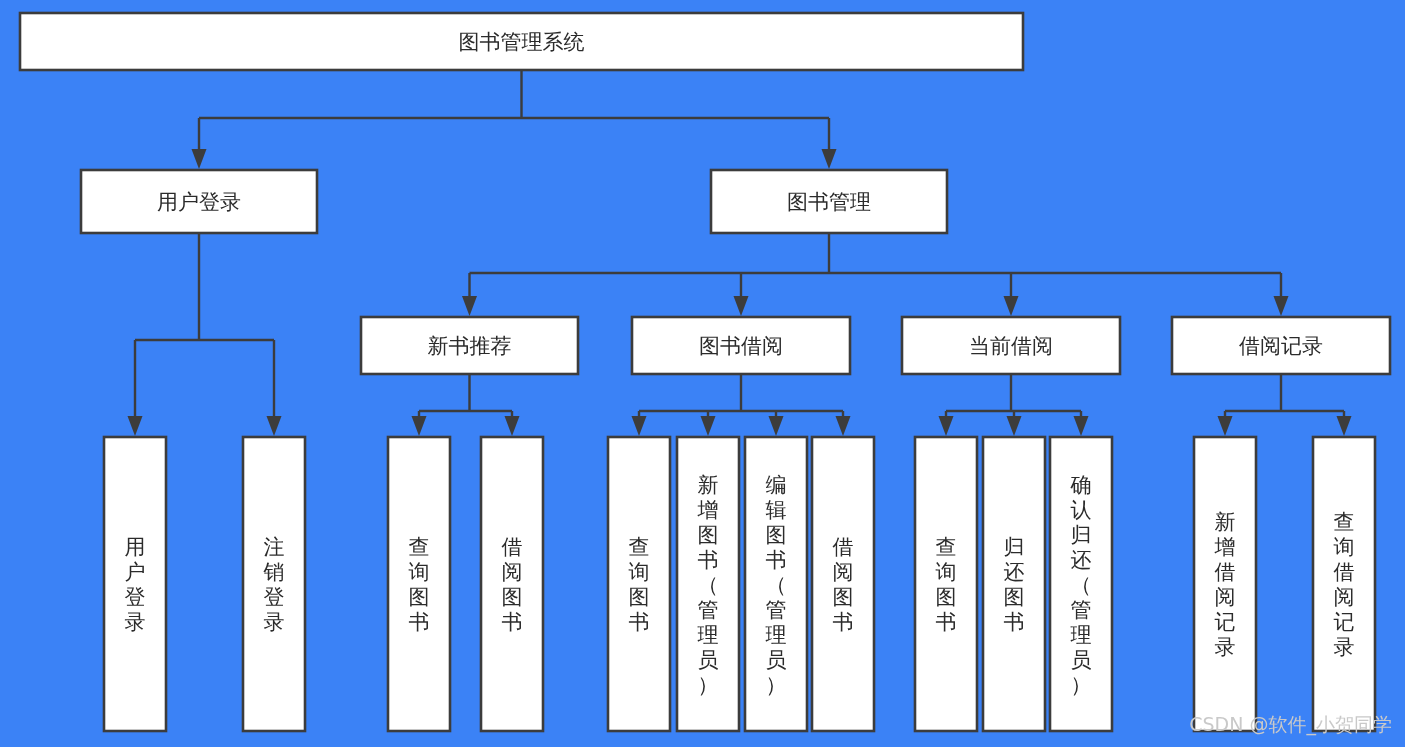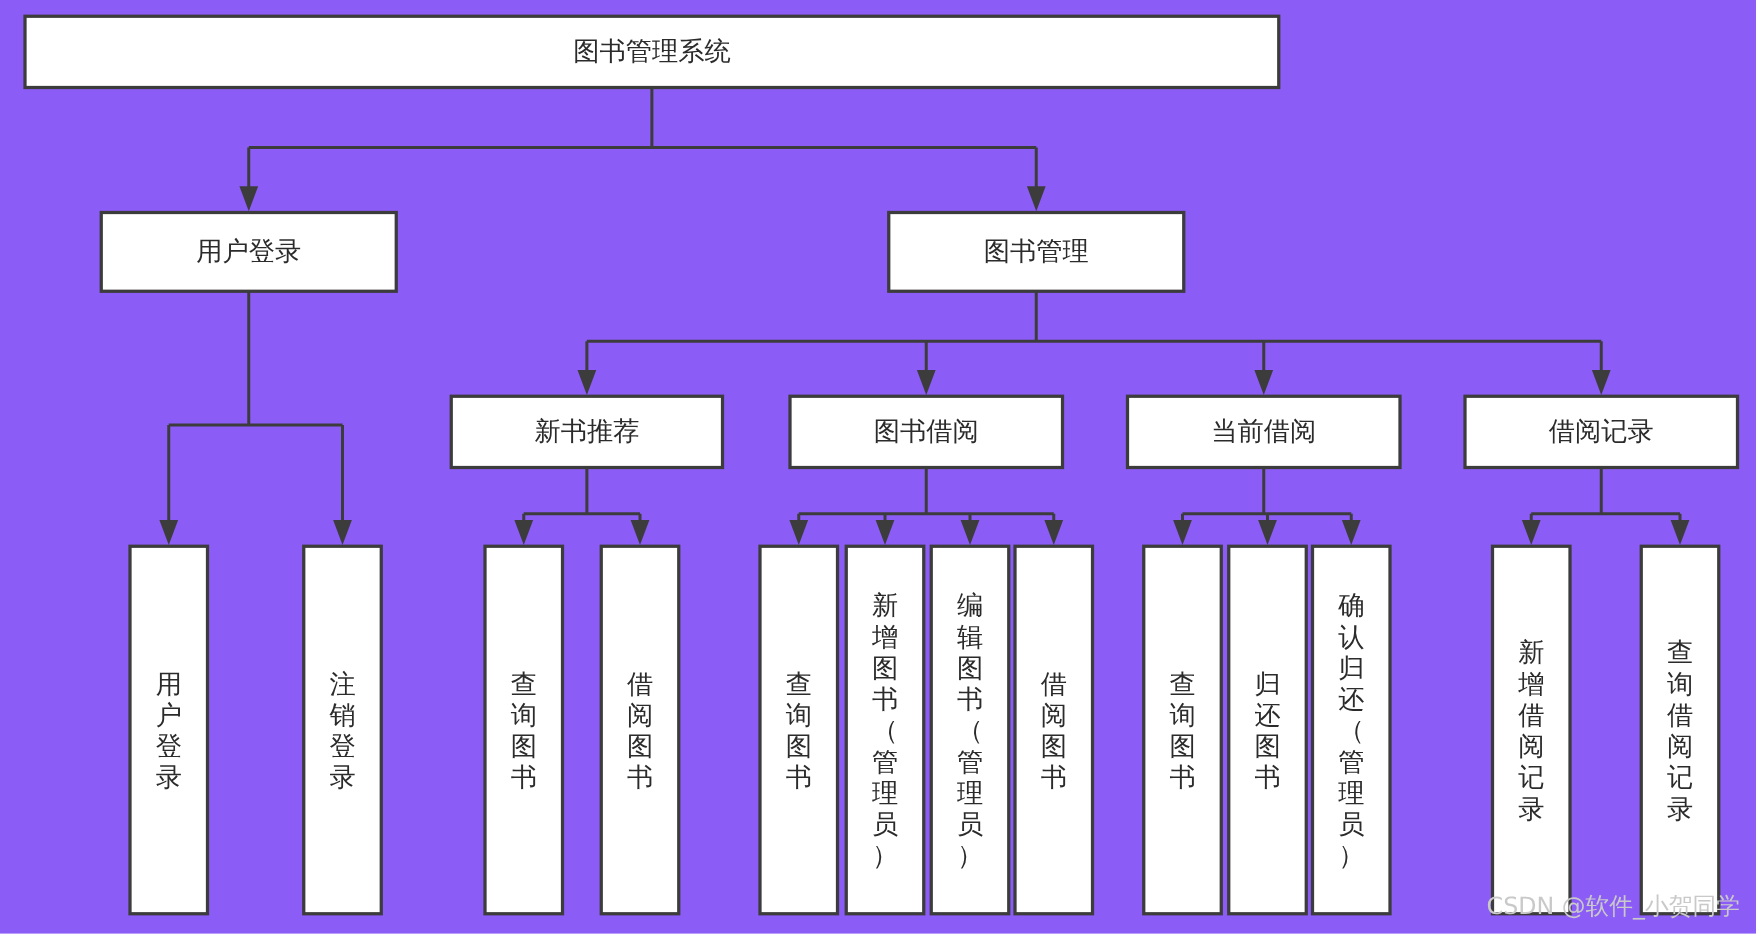--- a/index.html
+++ b/index.html
@@ -8,21 +8,21 @@
     padding: 0;
     background: #ffffff;
   }
   body {
     font-family: "DejaVu Sans", "Liberation Sans", sans-serif;
   }
   #diagram-root {
     position: relative;
     width: 1405px;
     height: 747px;
-    background: #8b5cf6;
+    background: #3b82f6;
     overflow: hidden;
   }
   svg#diagram-svg {
     position: absolute;
     left: 0;
     top: 0;
     width: 1405px;
     height: 747px;
   }
   .node-box {

